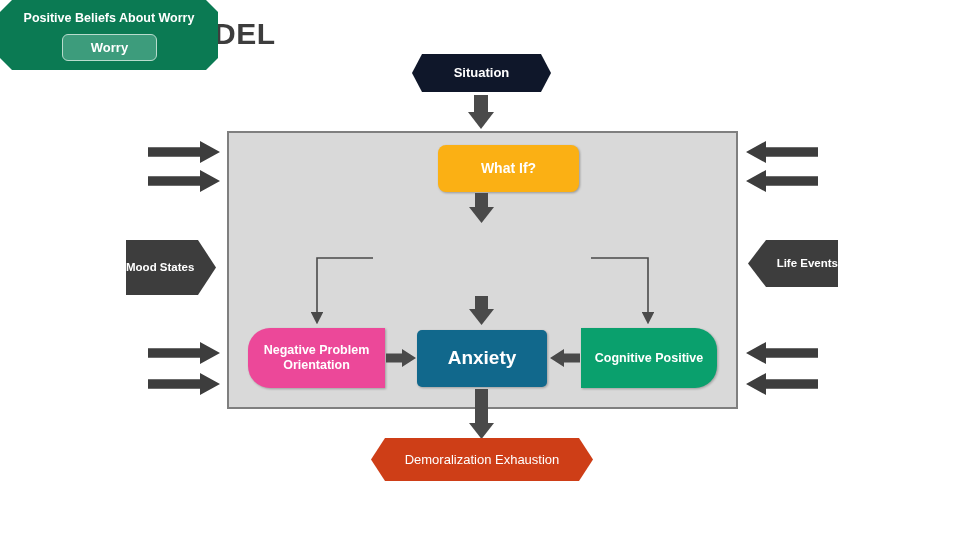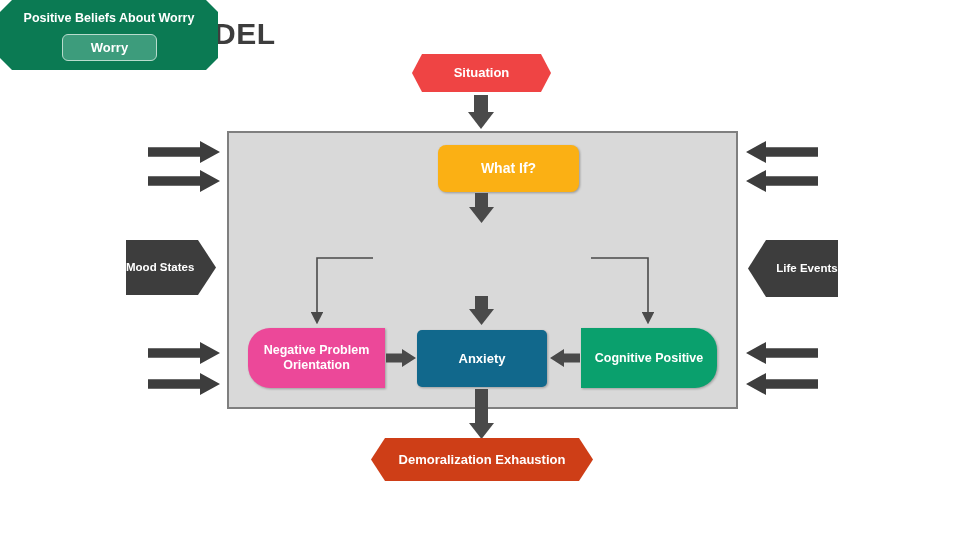--- a/index.html
+++ b/index.html
@@ -58,21 +58,21 @@
     line-height: 1.18;
     box-sizing: border-box;
   }
 
   
   #situation-node {
     left: 412px;
     top: 54px;
     width: 139px;
     height: 38px;
-    background: #ef4444;
+    background: #0f172a;
     font-size: 13px;
     font-weight: bold;
     clip-path: polygon(10px 0, calc(100% - 10px) 0, 100% 50%, calc(100% - 10px) 100%, 10px 100%, 0 50%);
     filter: drop-shadow(1.5px 1.5px 1px rgba(0,0,0,0.32));
   }
 
   
   #whatif-node {
     left: 411px;
     top: 145px;
@@ -136,21 +136,21 @@
     font-weight: bold;
     filter: drop-shadow(1.5px 1.5px 1px rgba(0,0,0,0.28));
   }
   #anxiety-node {
     left: 417px;
     top: 330px;
     width: 130px;
     height: 57px;
     background: #11688c;
     border-radius: 5px;
-    font-size: 13px;
+    font-size: 19px;
     font-weight: bold;
     filter: drop-shadow(1.5px 1.5px 1px rgba(0,0,0,0.28));
   }
   #ca-node {
     left: 581px;
     top: 328px;
     width: 136px;
     height: 60px;
     background: #0aa06d;
     border-radius: 0 22px 22px 0;
@@ -160,21 +160,21 @@
   }
 
   
   #demo-node {
     left: 371px;
     top: 438px;
     width: 222px;
     height: 43px;
     background: #ce3e17;
     font-size: 13px;
-    font-weight: bold;
+    font-weight: normal;
     clip-path: polygon(14px 0, calc(100% - 14px) 0, 100% 50%, calc(100% - 14px) 100%, 14px 100%, 0 50%);
     filter: drop-shadow(1.5px 1.5px 1px rgba(0,0,0,0.3));
   }
 
   
   .side-tag {
     position: absolute;
     background: #3d3d3d;
     color: #ffffff;
     font-size: 11.5px;
@@ -190,23 +190,23 @@
     width: 90px;
     height: 55px;
     clip-path: polygon(0 0, calc(100% - 18px) 0, 100% 50%, calc(100% - 18px) 100%, 0 100%);
     justify-content: flex-start;
     text-align: left;
   }
   #life-tag {
     left: 748px;
     top: 240px;
     width: 90px;
-    height: 57px;
+    height: 47px;
     clip-path: polygon(18px 0, 100% 0, 100% 100%, 18px 100%, 0 50%);
-    justify-content: center;
+    justify-content: flex-end;
     padding-left: 28px;
     text-align: left;
   }
 
   
   .side-arrow {
     position: absolute;
     width: 72px;
     height: 22px;
   }

